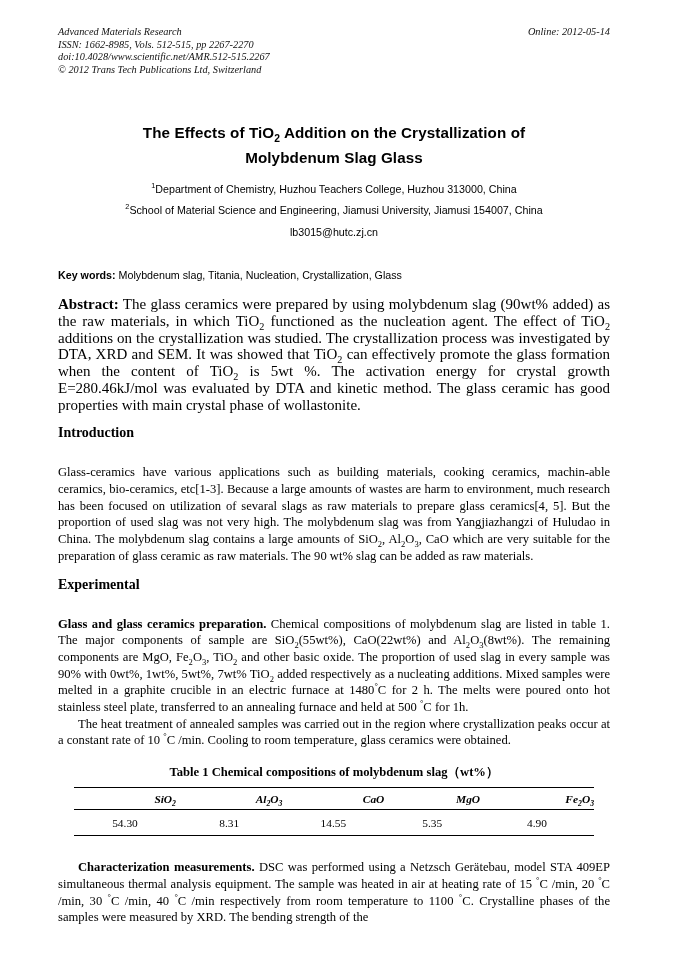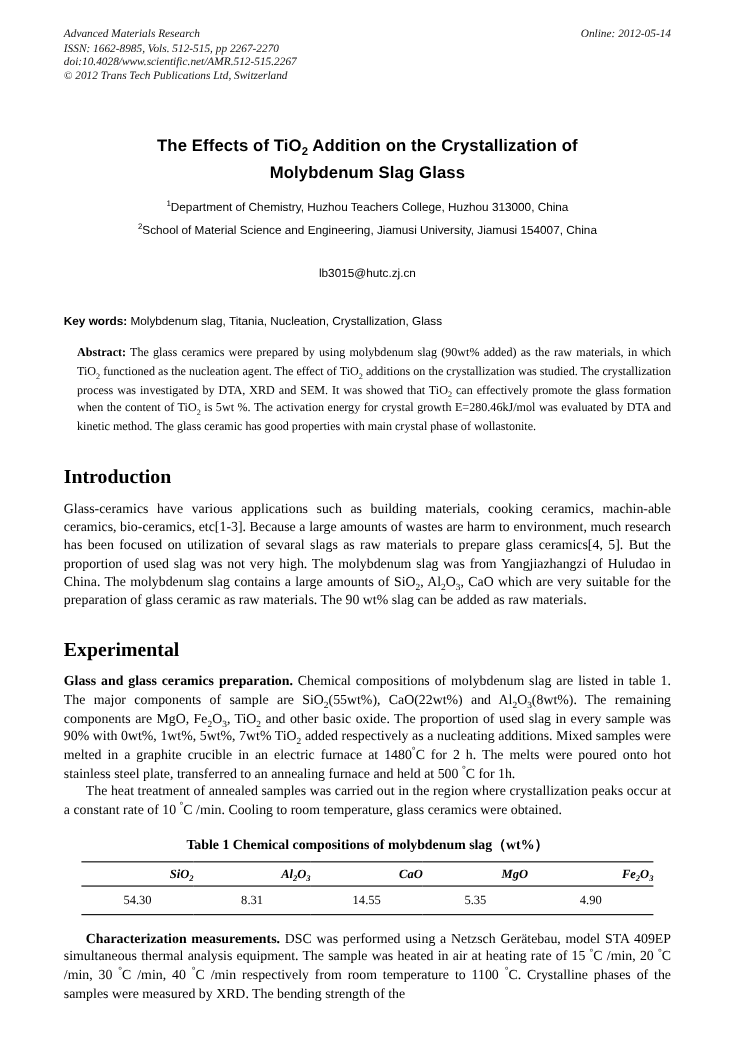--- a/index.html
+++ b/index.html
@@ -65,21 +65,21 @@
   }
   .affil {
     margin-top: 9px;
     text-align: center;
     font-family: "Liberation Sans", "DejaVu Sans", sans-serif;
     font-size: 10.7px;
     line-height: 20.5px;
   }
   .affil div { display: block; }
   .email {
-    margin-top: 20px;
+    margin-top: 3px;
     text-align: center;
     font-family: "Liberation Sans", "DejaVu Sans", sans-serif;
     font-size: 10.7px;
     line-height: 18px;
   }
 
   sup, .sup {
     font-size: 0.68em;
     vertical-align: super;
     line-height: 0;
@@ -96,37 +96,36 @@
     font-family: "Liberation Sans", "DejaVu Sans", sans-serif;
     font-size: 10.7px;
     line-height: 16px;
   }
   .keywords .kw-label { font-weight: bold; }
 
   
   .abstract {
     margin-top: 13px;
     font-family: "Liberation Serif", "DejaVu Serif", serif;
-    font-size: 11px;
+    font-size: 15px;
     line-height: 16.7px;
     text-align: justify;
-    margin-left: 12px;
   }
   .abstract .ab-label { font-weight: bold; }
 
   
   .section-head {
-    margin-top: 28px;
-    font-family: "Liberation Serif", "DejaVu Serif", serif;
-    font-weight: bold;
-    font-size: 18px;
+    margin-top: 12px;
+    font-family: "Liberation Serif", "DejaVu Serif", serif;
+    font-weight: bold;
+    font-size: 14px;
     line-height: 16px;
   }
   .body-par {
-    margin-top: 13px;
+    margin-top: 23px;
     font-family: "Liberation Serif", "DejaVu Serif", serif;
     font-size: 12.6px;
     line-height: 16.7px;
     text-align: justify;
   }
   .body-par.tight { margin-top: 0; }
   .body-par.indent { text-indent: 20px; }
   .run-in { font-weight: bold; }
 
   

